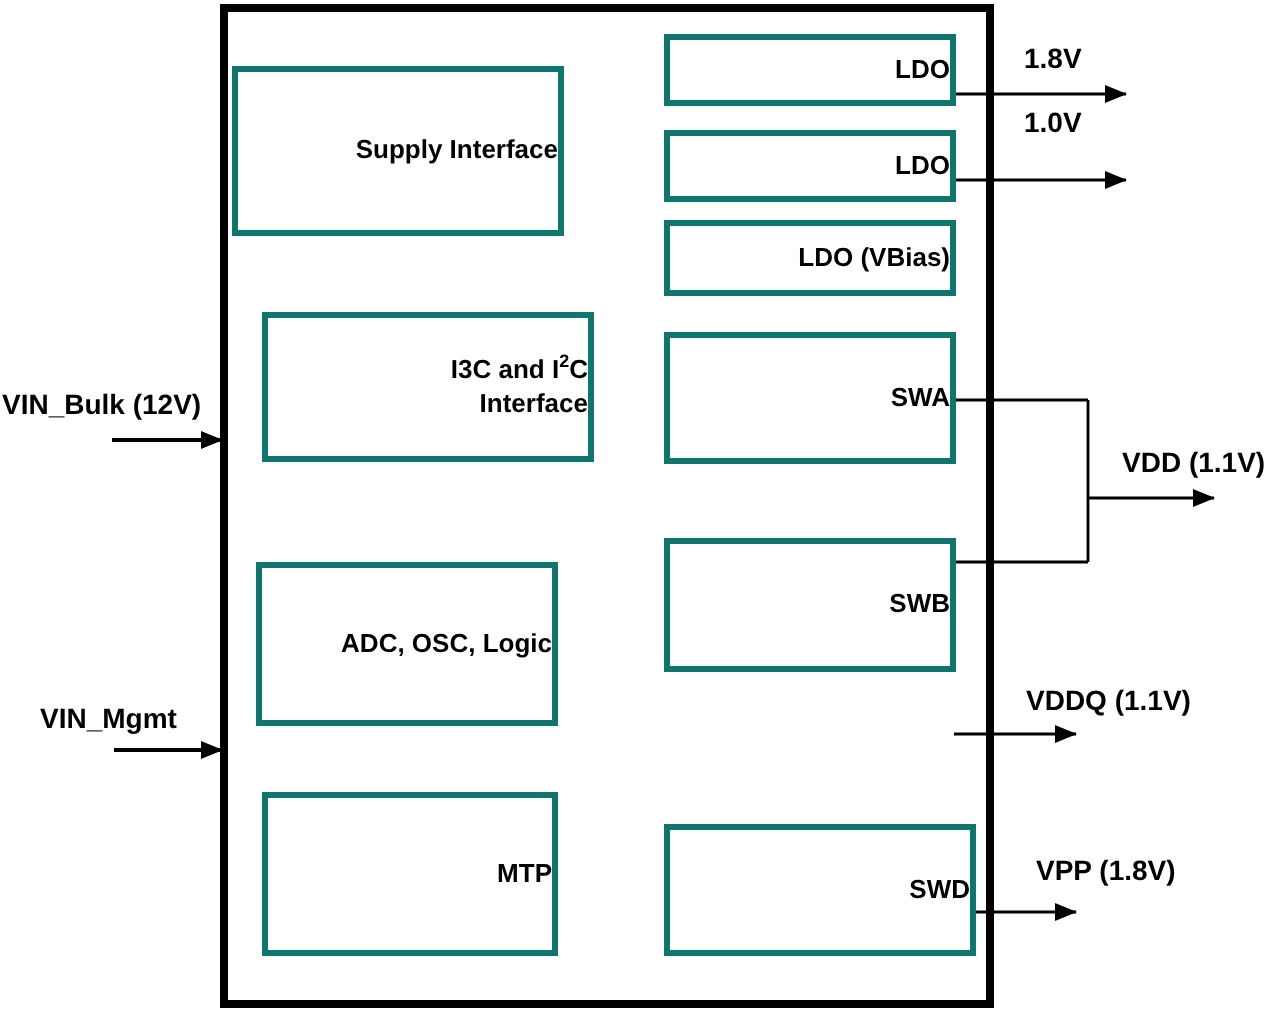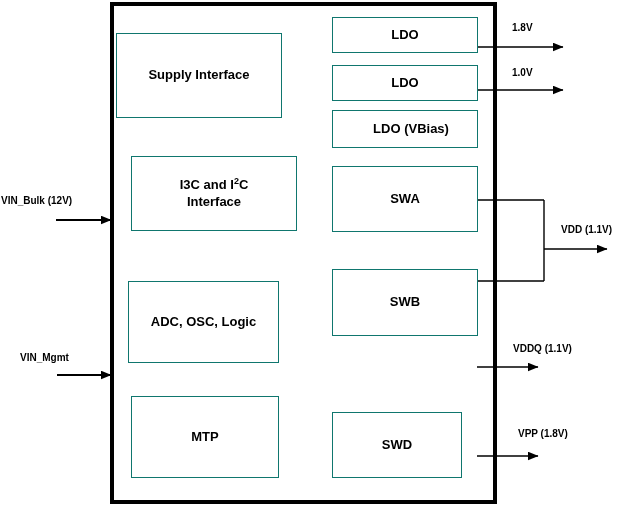--- a/index.html
+++ b/index.html
@@ -26,55 +26,55 @@
   .outer-box {
     position: absolute;
     left: 110px; top: 2px;
     width: 387px; height: 502px;
     border: 4px solid #000;
     box-sizing: border-box;
     background: transparent;
   }
   .box {
     position: absolute;
-    border: 1px solid #0f766e;
+    border: 3px solid #0f766e;
     box-sizing: border-box;
     display: flex;
     flex-direction: column;
-    align-items: center;
+    align-items: flex-end;
     justify-content: center;
     text-align: center;
     font-size: 13px;
     line-height: 1.15;
     background: #ffffff;
   }
   .box sup { font-size: 9px; line-height: 0; }
   
   .b-supply { left: 116px; top: 33px;  width: 166px; height: 85px; }
   .b-i3c    { left: 131px; top: 156px; width: 166px; height: 75px; row-gap: 2px; }
   .b-adc    { left: 128px; top: 281px; width: 151px; height: 82px; }
   .b-mtp    { left: 131px; top: 396px; width: 148px; height: 82px; }
   
   .b-ldo1   { left: 332px; top: 17px;  width: 146px; height: 36px; }
   .b-ldo2   { left: 332px; top: 65px;  width: 146px; height: 36px; }
   .b-ldo3   { left: 332px; top: 110px; width: 146px; height: 38px; padding-left: 12px; }
   .b-swa    { left: 332px; top: 166px; width: 146px; height: 66px; }
   .b-swb    { left: 332px; top: 245px; width: 146px; height: 67px; margin-top: 24px; }
   .b-swc    { left: 332px; top: 326px; width: 146px; height: 67px; }
-  .b-swd    { left: 332px; top: 412px; width: 130px; height: 66px; }
+  .b-swd    { left: 332px; top: 412px; width: 156px; height: 66px; }
   .ext-label {
     position: absolute;
-    font-size: 10px;
+    font-size: 14px;
     white-space: nowrap;
     line-height: 1.1;
   }
   .l-vinbulk { left: 1px;   top: 195px; }
   .l-vinmgmt { left: 20px;  top: 352px; }
   .l-1v8     { left: 512px; top: 22px; }
-  .l-1v0     { left: 512px; top: 67px; }
+  .l-1v0     { left: 512px; top: 54px; }
   .l-vdd     { left: 561px; top: 224px; }
   .l-vddq    { left: 513px; top: 343px; }
   .l-vpp     { left: 518px; top: 428px; }
 </style>
 </head>
 <body>
 
 <div class="canvas">
 
   <div class="outer-box"></div>

